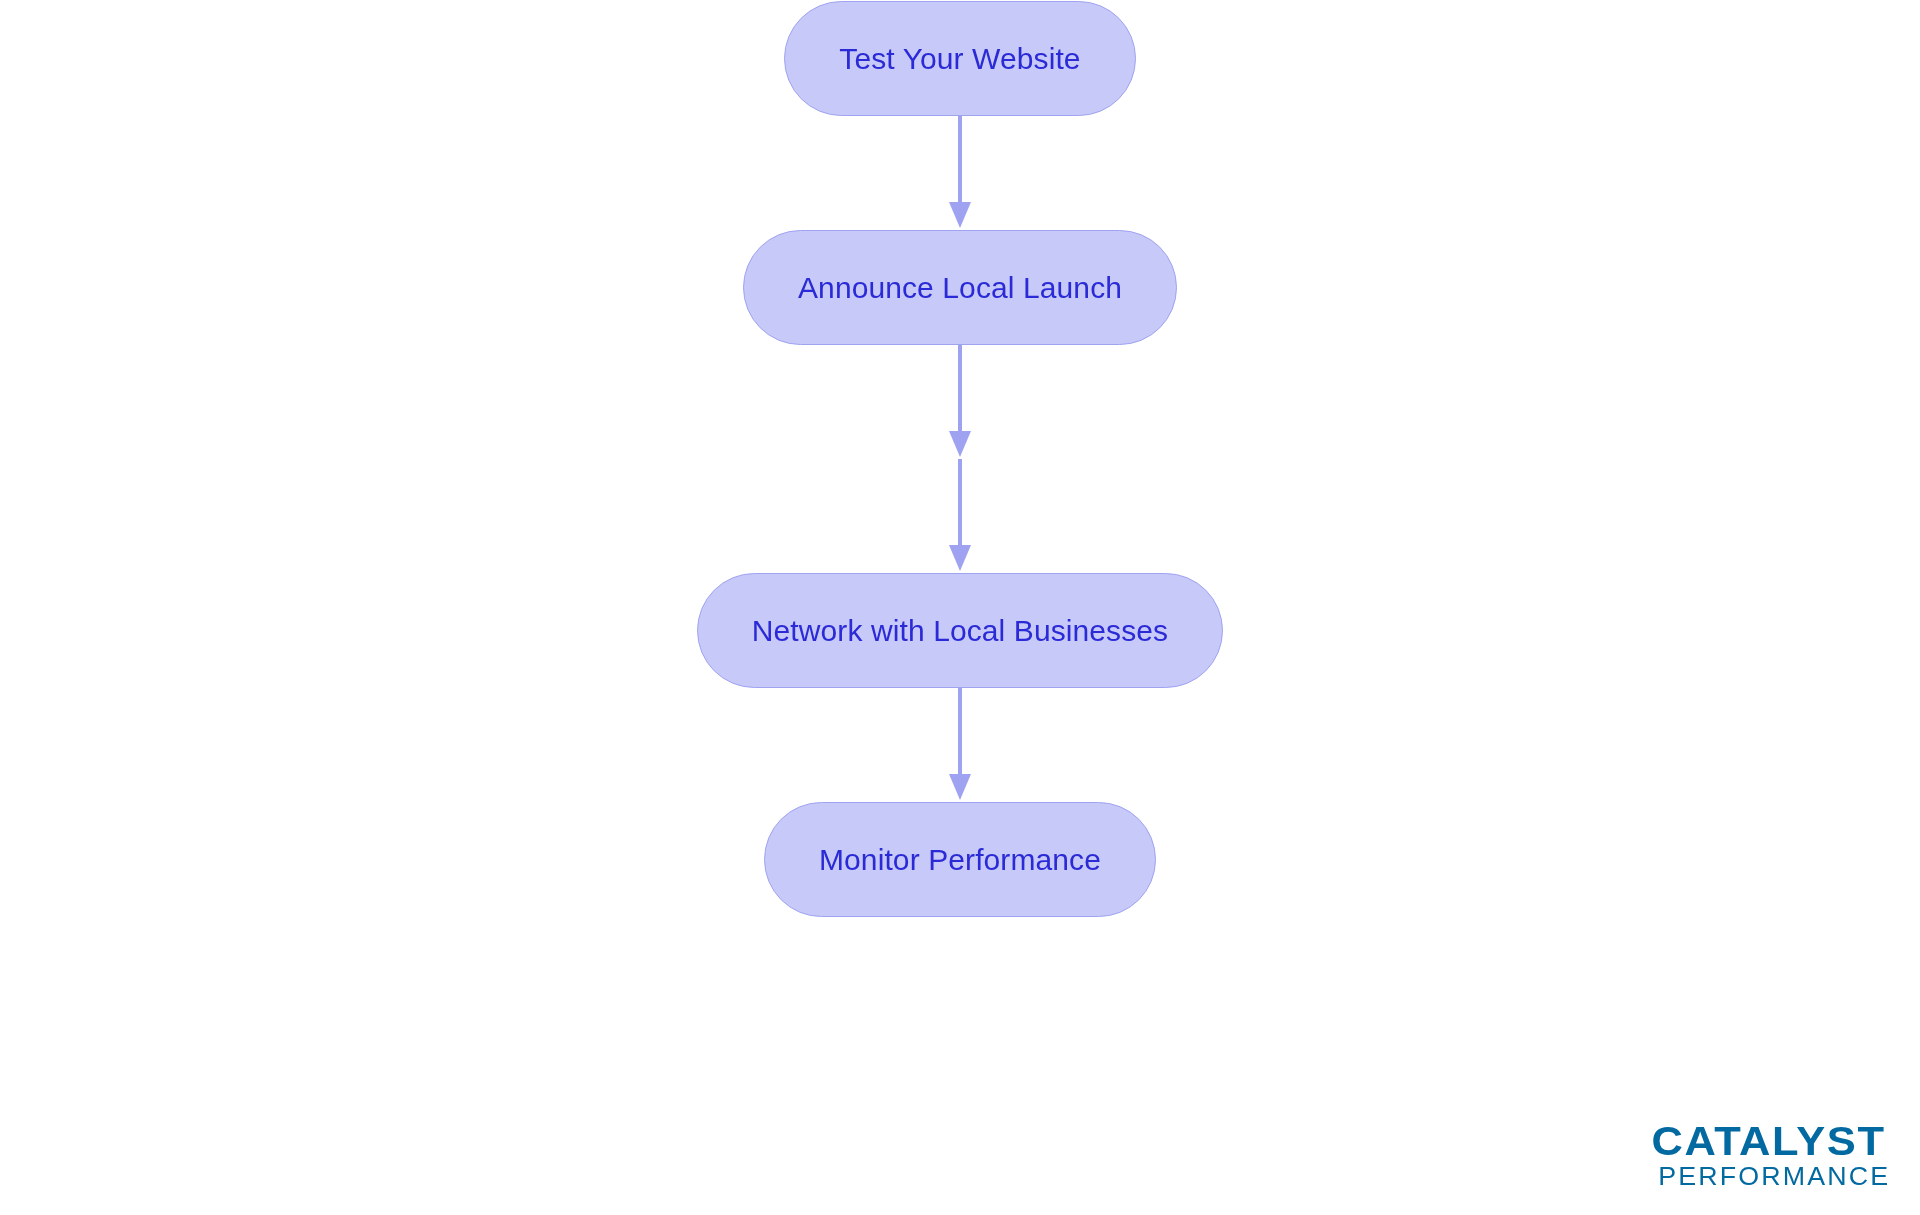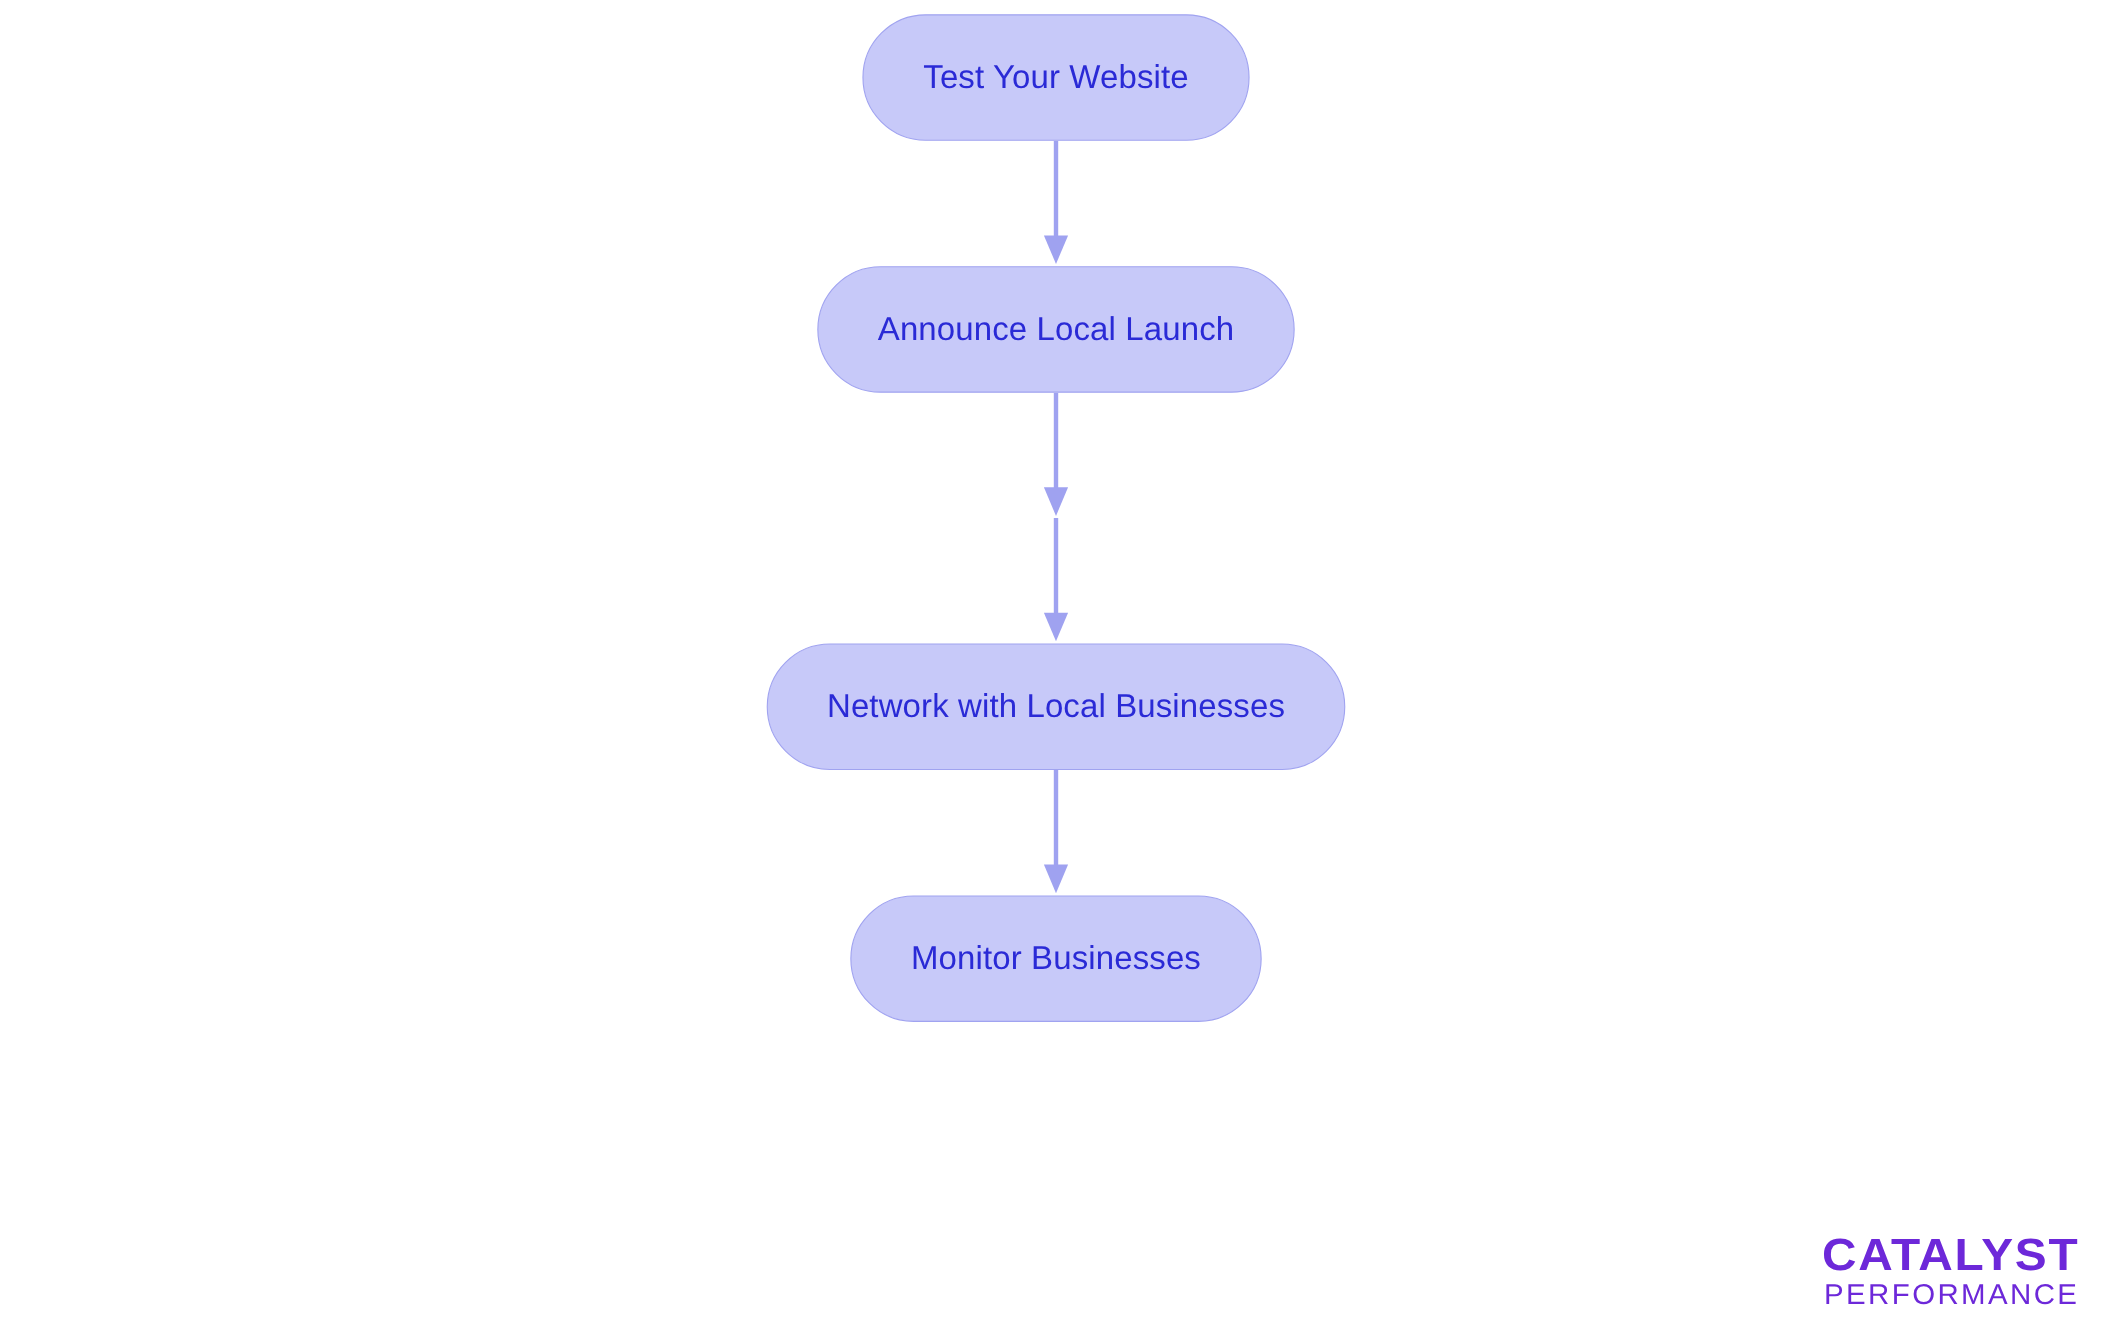--- a/index.html
+++ b/index.html
@@ -58,22 +58,22 @@
   .connector {
     width: 40px;
     height: 114px;
     display: block;
   }
 
   .brand {
     position: absolute;
     right: 30px;
     bottom: 25px;
-    text-align: right;
-    color: #6d28d9;
+    text-align: left;
+    color: #0369a1;
     user-select: none;
   }
   .brand-primary {
     font-family: "Liberation Sans", sans-serif;
     font-size: 41px;
     font-weight: 700;
     letter-spacing: 1.5px;
     line-height: 0.98;
     transform: scaleX(1.06);
     transform-origin: right center;
@@ -87,21 +87,21 @@
     margin-top: 2px;
     transform: scaleX(1.03);
     transform-origin: right center;
   }
 </style>
 </head>
 <body>
 
 <div id="flow-canvas">
 
-  <div class="flow-column" style="top:13px;">
+  <div class="flow-column" style="top:1px;">
 
     <div class="node">
       <span class="node-label">Test Your Website</span>
     </div>
 
     <svg class="connector" viewBox="0 0 40 114" xmlns="http://www.w3.org/2000/svg">
       <line x1="20" y1="0" x2="20" y2="92" stroke="#9fa2f0" stroke-width="4"></line>
       <polygon points="9,86 31,86 20,112" fill="#9fa2f0"></polygon>
     </svg>
 
@@ -123,21 +123,21 @@
     <div class="node">
       <span class="node-label">Network with Local Businesses</span>
     </div>
 
     <svg class="connector" viewBox="0 0 40 114" xmlns="http://www.w3.org/2000/svg">
       <line x1="20" y1="0" x2="20" y2="92" stroke="#9fa2f0" stroke-width="4"></line>
       <polygon points="9,86 31,86 20,112" fill="#9fa2f0"></polygon>
     </svg>
 
     <div class="node">
-      <span class="node-label">Monitor Businesses</span>
+      <span class="node-label">Monitor Performance</span>
     </div>
 
   </div>
 
   <div class="brand">
     <div class="brand-primary">CATALYST</div>
     <div class="brand-secondary">PERFORMANCE</div>
   </div>
 
 </div>

